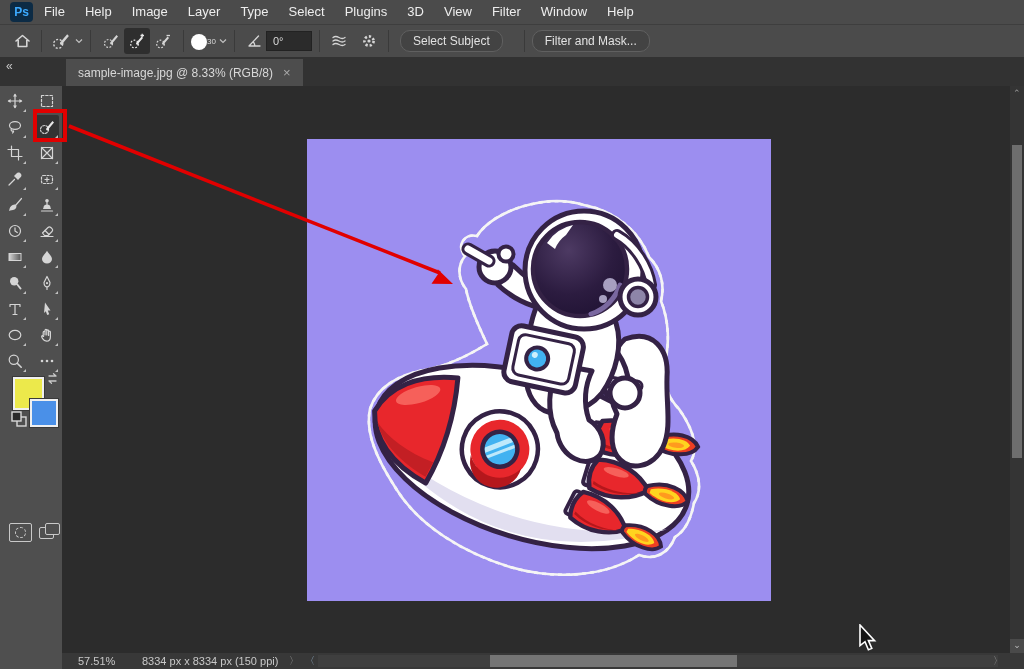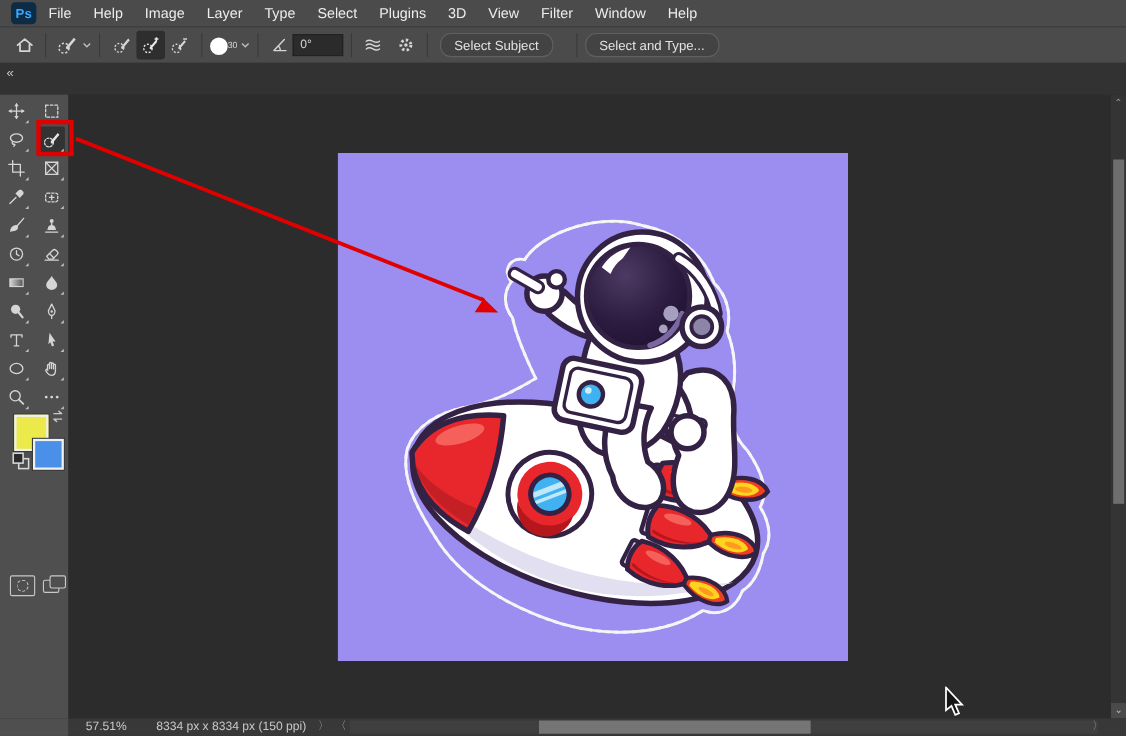--- a/index.html
+++ b/index.html
@@ -168,25 +168,29 @@
     </span>
     <span class="ob-icon" style="margin-left:6px;">
       <svg width="16" height="16" viewBox="0 0 16 16">
           <circle cx="8" cy="8" r="4.6" fill="none" stroke="#d5d5d5" stroke-width="2.6" stroke-dasharray="2.2 2"></circle>
           <circle cx="8" cy="8" r="1.6" fill="#d5d5d5"></circle>
         </svg>
     </span>
     <span class="ob-sep"></span>
     <span class="ps-button" style="margin-left:4px;">Select Subject</span>
     <span class="ob-sep"></span>
-    <span class="ps-button">Select and Type...</span>
+    <span class="ps-button">Filter and Mask...</span>
   </div>
 
   <div class="tabbar">
     <span class="collapse">«</span>
+    <div class="doc-tab">
+      <span class="title">sample-image.jpg @ 8.33% (RGB/8)</span>
+      <span class="close">×</span>
+    </div>
   </div>
 
   <div class="toolbar">
     <div id="tool-grid" style="padding-top:2px;">
         <div class="tool-row">
           <div class="tool-cell">
             <svg width="16" height="16" viewBox="0 0 16 16">
               <path d="M8 1.5 V14.5 M1.5 8 H14.5" fill="none" stroke="#d5d5d5" stroke-width="1.2" stroke-linecap="round" stroke-linejoin="round"></path>
               <path d="M8 0.6 L6 3.6 H10 Z M8 15.4 L6 12.4 H10 Z M0.6 8 L3.6 6 V10 Z M15.4 8 L12.4 6 V10 Z" fill="#d5d5d5"></path>
             </svg>

